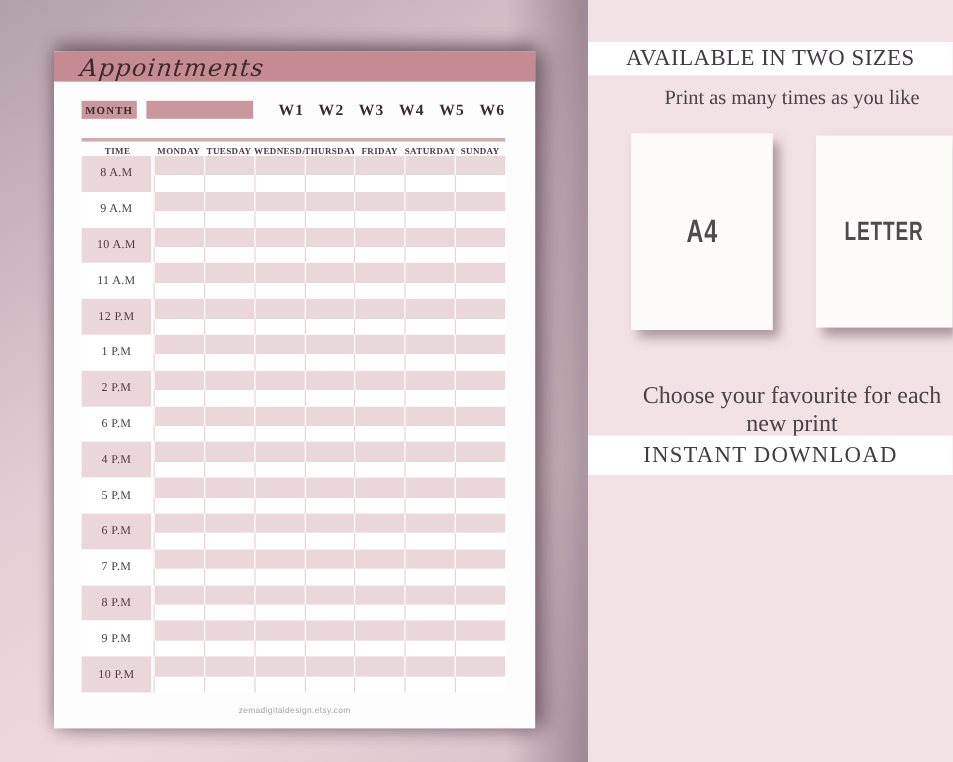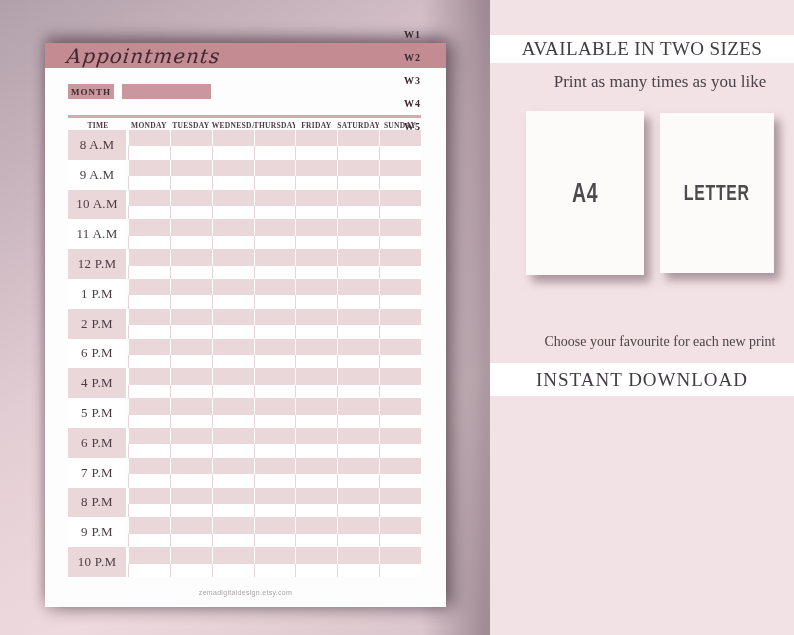--- a/index.html
+++ b/index.html
@@ -27,30 +27,30 @@
     font-family:"DejaVu Serif",serif;font-style:italic;font-size:20px;
     color:#3e282e;margin-left:22px;letter-spacing:1px;transform:skewX(-6deg);
   }
   .month-row{position:absolute;top:41px;left:23px;right:25px;height:15px;display:flex;align-items:center;}
   .month-box{
     width:46px;height:15px;background:var(--box-rose,#cb979e);
     display:flex;align-items:center;justify-content:center;
     font-size:9px;font-weight:bold;letter-spacing:1px;color:#3a2a2f;
   }
   .month-input{width:89px;height:15px;background:var(--box-rose,#cb979e);margin-left:8px;}
-  .weeks{margin-left:auto;display:flex;gap:12px;font-size:10px;font-weight:bold;letter-spacing:1px;color:#3a2a2f;flex-direction:column;}
+  .weeks{margin-left:auto;display:flex;gap:12px;font-size:13px;font-weight:bold;letter-spacing:1px;color:#3a2a2f;}
   .rule{position:absolute;top:72px;left:23px;right:25px;height:3px;background:#d6a9af;}
   .sched{position:absolute;top:77px;left:23px;right:25px;}
   .hdr{display:flex;height:10px;align-items:center;font-size:7.5px;font-weight:bold;letter-spacing:0.3px;color:#4b3d43;}
   .hdr .t{width:60px;text-align:center;}
   .hdr .d{flex:1;text-align:center;white-space:nowrap;overflow:hidden;}
   .grid .row{display:flex;height:29.8px;}
   .tc{
     width:58px;margin-right:2px;display:flex;align-items:center;justify-content:center;
-    font-size:13px;letter-spacing:0.3px;color:#4b3d43;background:#fff;
+    font-size:10px;letter-spacing:0.3px;color:#4b3d43;background:#fff;
   }
   .tc.pink{background:var(--row-pink,#ead7d9);}
   .dc{flex:1;display:flex;flex-direction:column;}
   .dc .hp{height:55%;background:var(--row-pink,#ead7d9);border-left:1px solid rgba(255,255,255,0.9);}
   .dc .hw{height:45%;background:#fff;border-left:1px solid #e6d4d7;}
   .pfooter{
     position:absolute;bottom:11px;left:0;right:0;text-align:center;
     font-family:"Liberation Sans",sans-serif;font-size:7px;letter-spacing:0.3px;color:#a6a3a4;
   }
   
@@ -59,36 +59,36 @@
     display:flex;flex-direction:column;background:var(--panel-pink,#f3e2e5);
   }
   .band{display:flex;align-items:center;justify-content:center;text-align:center;}
   .b-pink{background:var(--panel-pink,#f3e2e5);padding-left:36px;}
   .b-white{background:#ffffff;}
   .headline{font-size:19px;color:#413c41;letter-spacing:0.4px;}
   .b1{height:35px;}
   .b2{height:28px;}
   .b3{height:257px;display:block;}
   .print-note{margin-top:9px;text-align:center;font-size:17px;color:#4a4249;}
-  .cards{display:flex;justify-content:flex-start;align-items:flex-start;gap:16px;margin-top:19px;}
+  .cards{display:flex;justify-content:space-between;align-items:flex-start;gap:16px;margin-top:19px;}
   .card{
     background:#fcfbfa;display:flex;align-items:center;justify-content:center;
     box-shadow:6px 7px 9px rgba(108,84,96,0.55);
   }
   .card-a4{width:118px;height:164px;}
   .card-letter{width:114px;height:160px;margin-top:2px;}
   .card-label{
     font-family:"Liberation Sans",sans-serif;font-weight:700;color:#4c4c4e;
     transform:scaleX(0.72);letter-spacing:1px;
   }
   .card-a4 .card-label{font-size:27px;}
   .card-letter .card-label{font-size:22px;}
   .b4{height:30px;}
   .b5{height:43px;}
-  .note2{font-size:14px;color:#4a4249;}
+  .note2{font-size:20px;color:#4a4249;}
   .b6{height:33px;letter-spacing:1px;}
   .b7{flex:1;}
 </style>
 </head>
 <body>
 
 <div class="stage">
 
   <div class="left">
     <div class="page">

